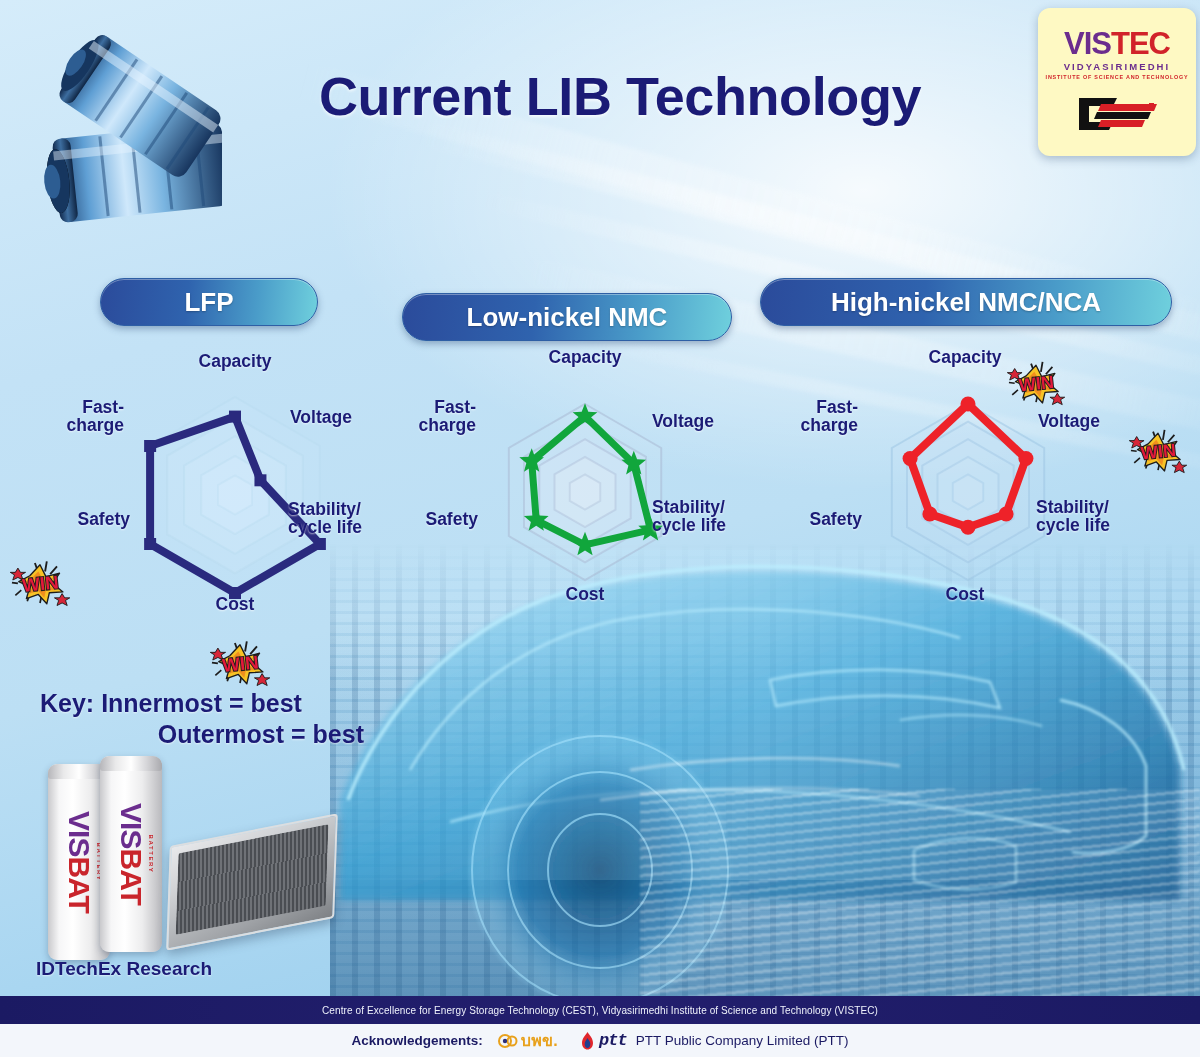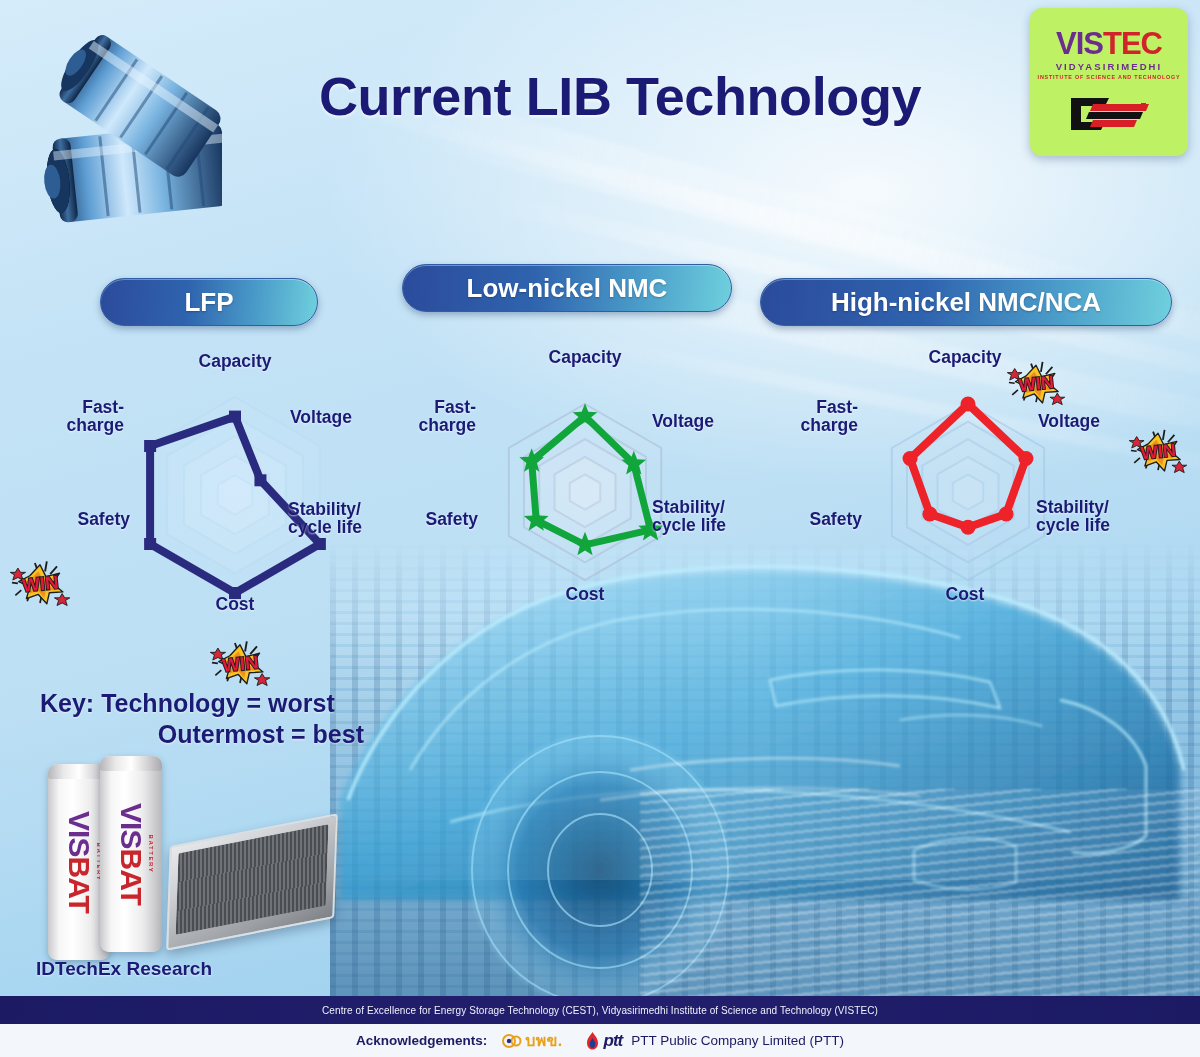--- a/index.html
+++ b/index.html
@@ -44,22 +44,22 @@
 
   
   .battery-art { position:absolute; left:22px; top:22px; width:200px; height:220px; }
   .title {
     position:absolute; left:230px; top:68px; width:780px;
     text-align:center; color:#1b1b76; font-weight:bold;
     font-size:54px; line-height:1.07; letter-spacing:-.4px;
     text-shadow:0 2px 3px rgba(255,255,255,.7);
   }
   .logo-card {
-    position:absolute; right:12px; top:8px; width:158px; height:148px;
-    background:#bef264; border-radius:12px;
+    position:absolute; right:4px; top:8px; width:158px; height:148px;
+    background:#fef9c3; border-radius:12px;
     box-shadow:0 3px 10px rgba(30,60,100,.3);
     display:flex; flex-direction:column; align-items:center; justify-content:flex-start;
     padding-top:20px;
   }
   .vistec-word { font-size:31px; font-weight:bold; letter-spacing:-1px; line-height:1; }
   .vistec-word .vis { color:#6b2d8e; }
   .vistec-word .tec { color:#d1232a; }
   .vistec-sub1 { color:#6b2d8e; font-size:9.5px; letter-spacing:2.1px; font-weight:bold; margin-top:2px; }
   .vistec-sub2 { color:#d1232a; font-size:5.4px; letter-spacing:.8px; font-weight:bold; margin-top:2px; }
   .cest-logo { margin-top:14px; }
@@ -68,21 +68,21 @@
   .pill {
     position:absolute; height:48px; border-radius:26px;
     display:flex; align-items:center; justify-content:center;
     color:#fff; font-weight:bold; font-size:26px;
     background:linear-gradient(95deg,#2b4b9b 0%, #2f63ae 40%, #4a9cc9 72%, #6fd0dd 100%);
     box-shadow:0 3px 7px rgba(25,55,100,.35), inset 0 1px 0 rgba(255,255,255,.35);
     border:1.5px solid #2e5fa5;
     text-shadow:0 1px 2px rgba(0,0,0,.25);
   }
   #pill-lfp  { left:100px; top:278px; width:218px; }
-  #pill-nmc  { left:402px; top:264px; width:330px;justify-content:center; }
+  #pill-nmc  { left:402px; top:293px; width:330px;justify-content:center; }
   #pill-hnmc { left:760px; top:278px; width:412px; }
 
   
   .radar { position:absolute; }
   .radar svg { display:block; overflow:visible; }
   .rlabel {
     position:absolute; color:#1b1b76; font-weight:bold; font-size:17.5px;
     line-height:1.04; white-space:pre-line; text-shadow:0 1px 2px rgba(255,255,255,.65);
   }
 
@@ -149,21 +149,21 @@
   .footer-bar span { color:#eef1fb; font-size:10px; font-weight:400; letter-spacing:.1px; }
   .ack-bar {
     position:absolute; left:0; bottom:0; width:1200px; height:33px;
     background:#f3f6fb;
     display:flex; align-items:center; justify-content:center; gap:9px;
   }
   .ack-bar .lbl { color:#1b1a63; font-size:13.5px; font-weight:bold; margin-right:6px; }
   .ack-bar .txt { color:#1b1a63; font-size:13.5px; }
   .pmuc-mark { display:flex; align-items:center; gap:3px; }
   .pmuc-thai { color:#e8a11c; font-weight:bold; font-size:16px; letter-spacing:.3px; }
-  .ptt-mark { display:flex; align-items:center; gap:3px; margin-left:12px; }
+  .ptt-mark { display:flex; align-items:center; gap:3px; margin-left:12px;font-family:Liberation Mono, monospace; }
   .ptt-word { color:#1b1a63; font-weight:bold; font-style:italic; font-size:17px; letter-spacing:-1px; }
 </style>
 </head>
 <body>
 
 <div class="bg-sky"></div>
 <div class="bg-streaks">
   <div class="streak" style="left:420px;top:120px;width:900px;height:26px;transform:rotate(14deg);opacity:.55"></div>
   <div class="streak" style="left:480px;top:190px;width:850px;height:18px;transform:rotate(13deg);opacity:.45"></div>
   <div class="streak" style="left:520px;top:255px;width:820px;height:30px;transform:rotate(12deg);opacity:.35"></div>
@@ -429,21 +429,21 @@
     <div class="rlabel" style="left: 198px; top: 42px; text-align: left; width: 110px;">Voltage</div>
     <div class="rlabel" style="left: 196px; top: 128px; text-align: left; width: 120px;">Stability/
 cycle life</div>
     <div class="rlabel" style="left: 52px; top: 215px; text-align: center; width: 146px;">Cost</div>
     <div class="rlabel" style="left: -100px; top: 140px; text-align: right; width: 122px;">Safety</div>
     <div class="rlabel" style="left: -104px; top: 28px; text-align: right; width: 122px;">Fast-
 charge</div>
   </div>
 
 <div class="keytext">
-  <span class="l1">Key: Technology = worst</span>
+  <span class="l1">Key: Innermost = best</span>
   <span class="l2">Outermost = best</span>
 </div>
 
 <div class="products">
   <div class="cellimg" style="left:8px;top:12px;">
     <span class="cell-brand"><span class="v">VIS</span><span class="b">BAT</span></span>
     <span class="cell-sub">BATTERY</span>
   </div>
   <div class="cellimg" style="left:60px;top:4px;">
     <span class="cell-brand"><span class="v">VIS</span><span class="b">BAT</span></span>

